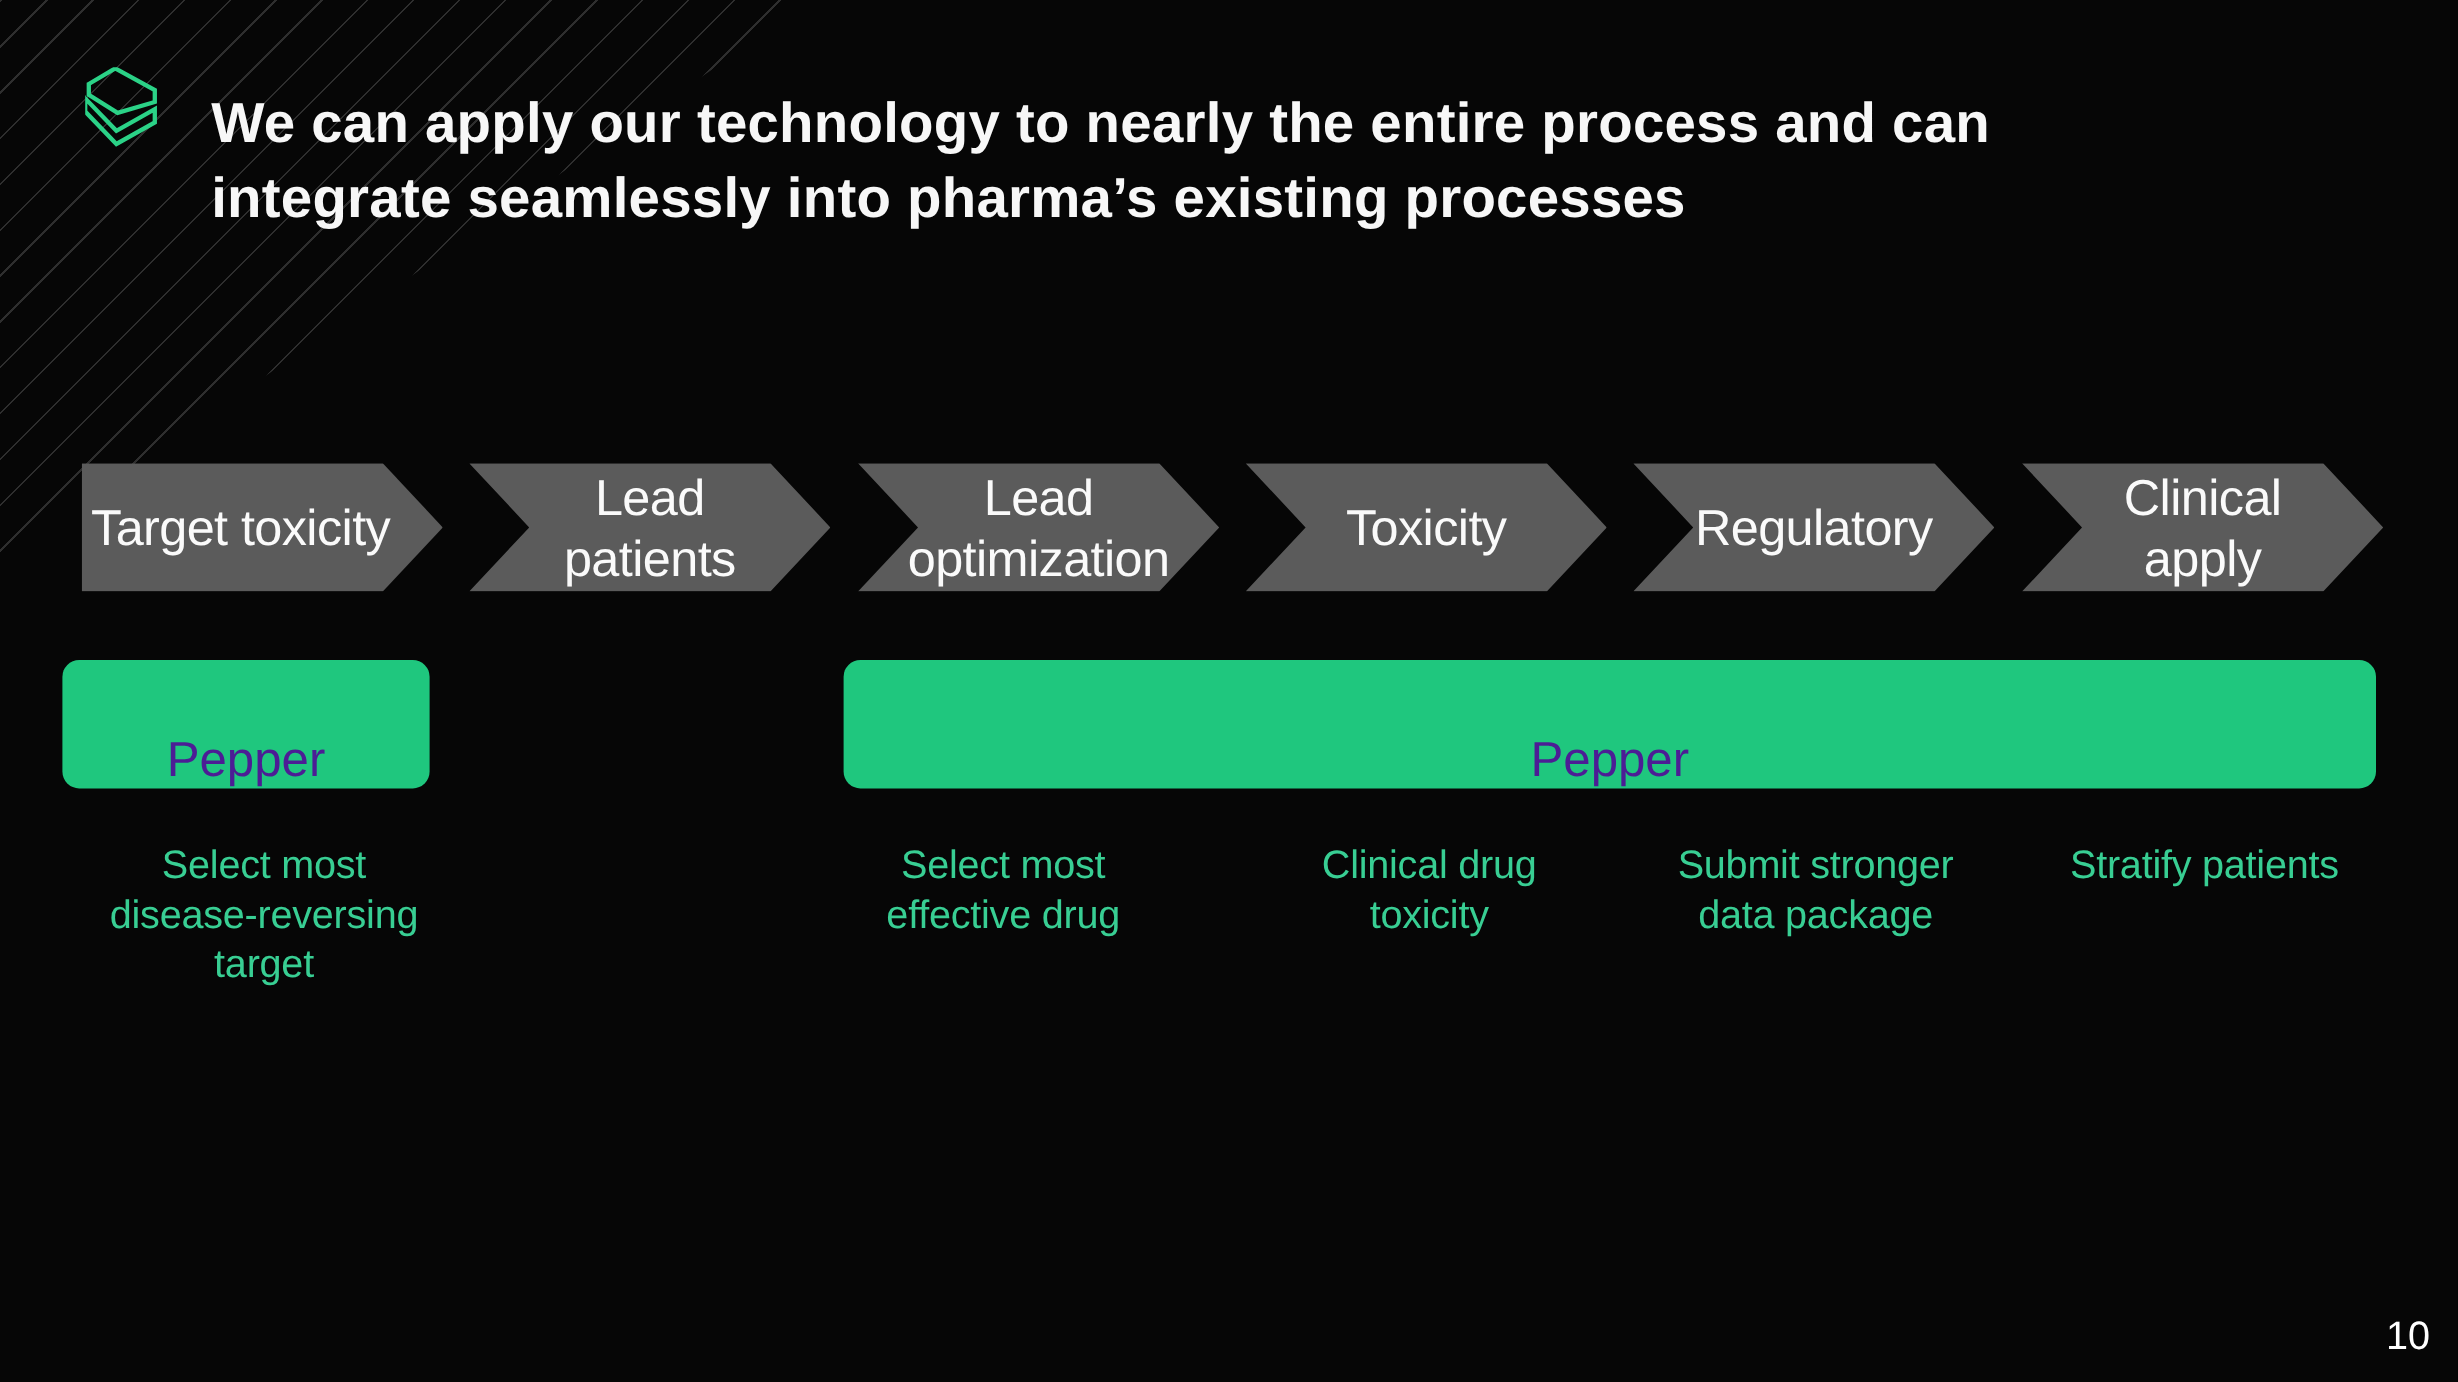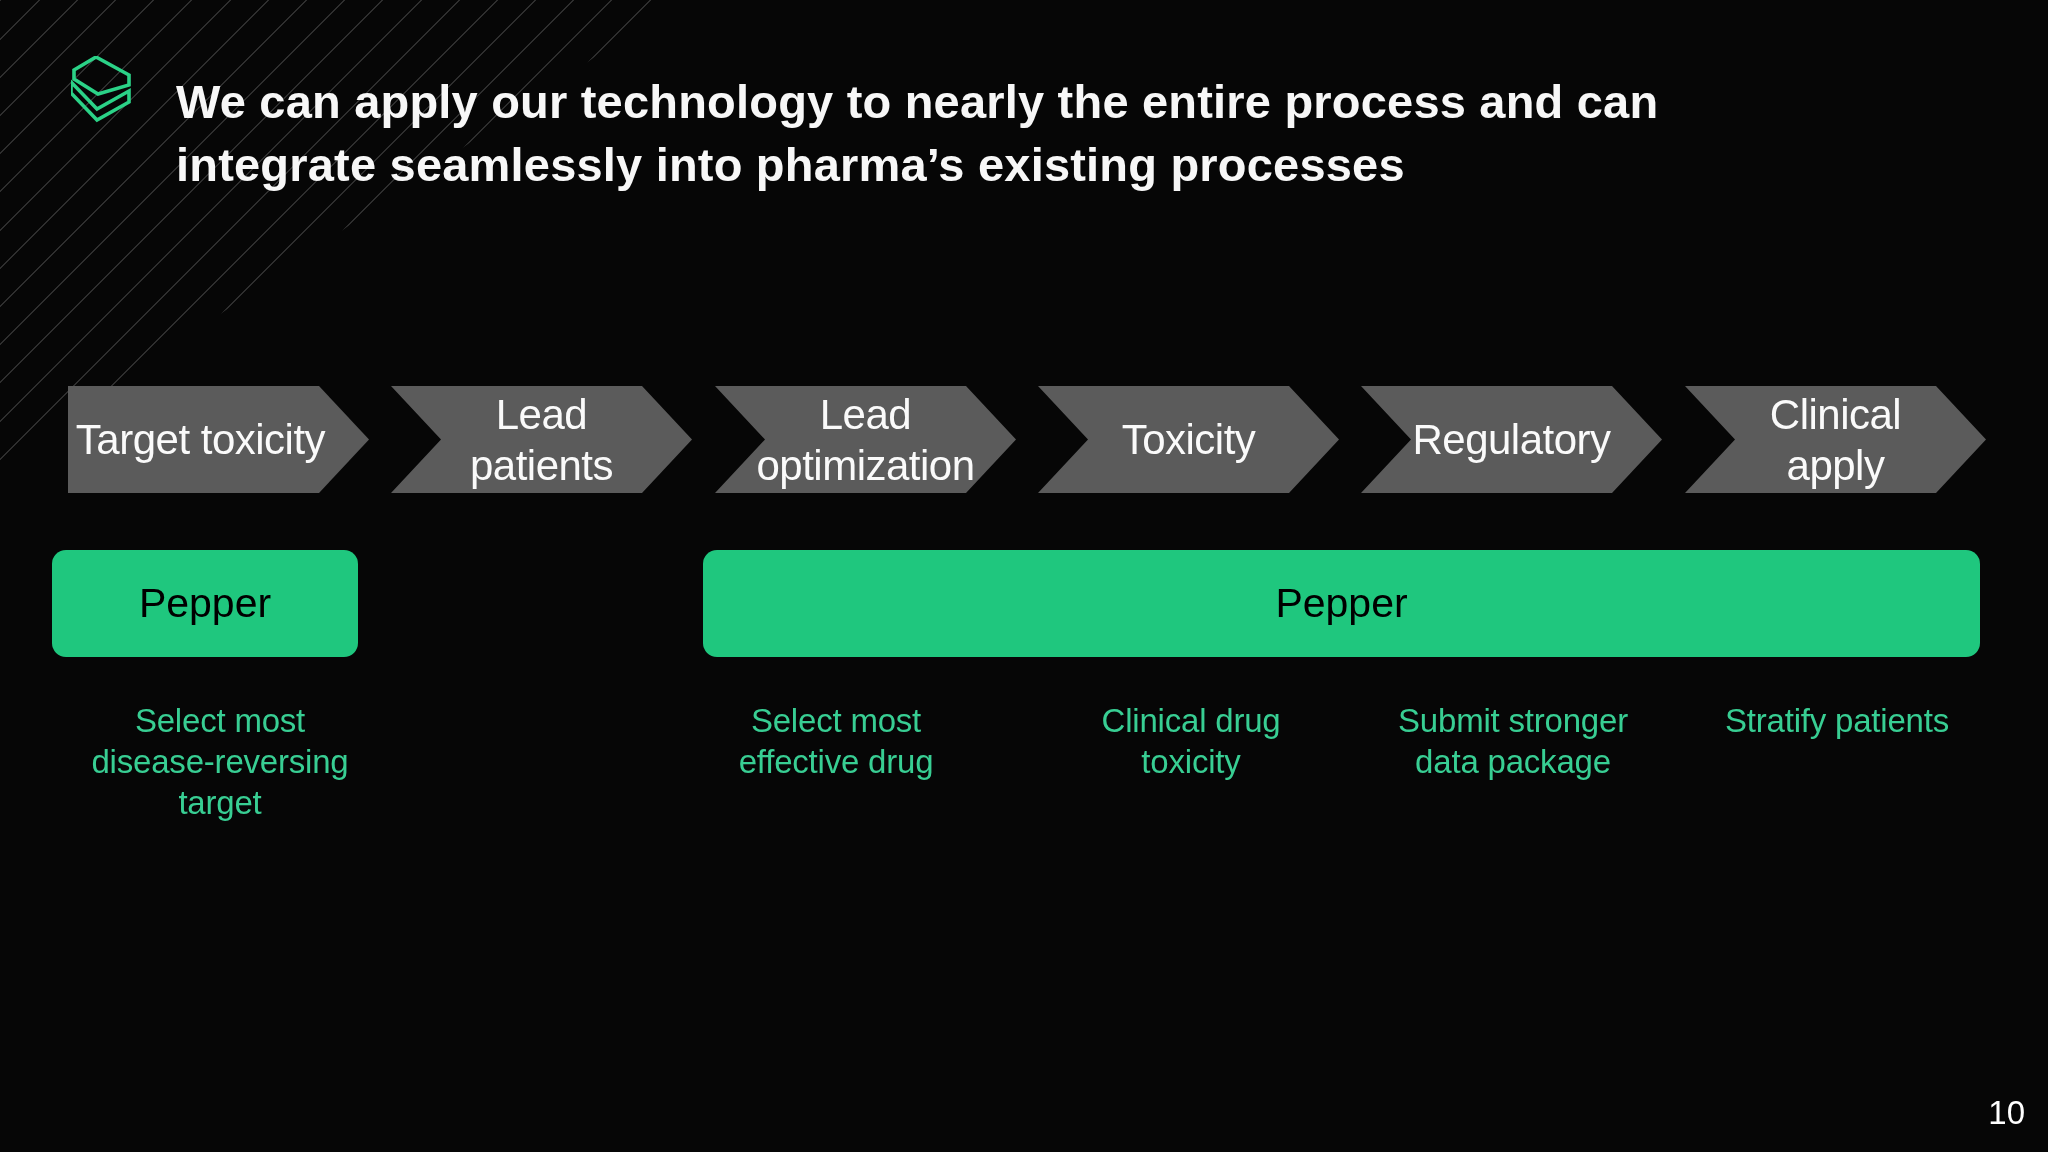--- a/index.html
+++ b/index.html
@@ -28,22 +28,22 @@
     text-align:center;color:#FAFAFA;font-size:42px;line-height:51px;
     letter-spacing:-0.5px;
     clip-path:polygon(0% 0%, calc(100% - 50px) 0%, 100% 50%, calc(100% - 50px) 100%, 0% 100%, 50px 50%);
   }
   .arrow.first{
     clip-path:polygon(0% 0%, calc(100% - 50px) 0%, 100% 50%, calc(100% - 50px) 100%, 0% 100%);
     padding-right:36px;width:265px;
   }
   .pepper-box{
     position:absolute;top:550px;height:107px;border-radius:14px;
-    background:#1FC77E;display:flex;align-items:center;justify-content:center;
-    color:#000000;font-size:41px;
+    background:#1FC77E;display:flex;align-items:flex-end;justify-content:center;
+    color:#4c1d95;font-size:41px;
   }
   .caption{
     position:absolute;top:700px;width:360px;text-align:center;
     color:#38CE93;font-size:33px;line-height:41px;letter-spacing:-0.2px;
   }
   #page-num{
     position:absolute;left:1975px;top:1094px;width:50px;text-align:right;
     color:#ffffff;font-size:33px;
   }
 </style>

